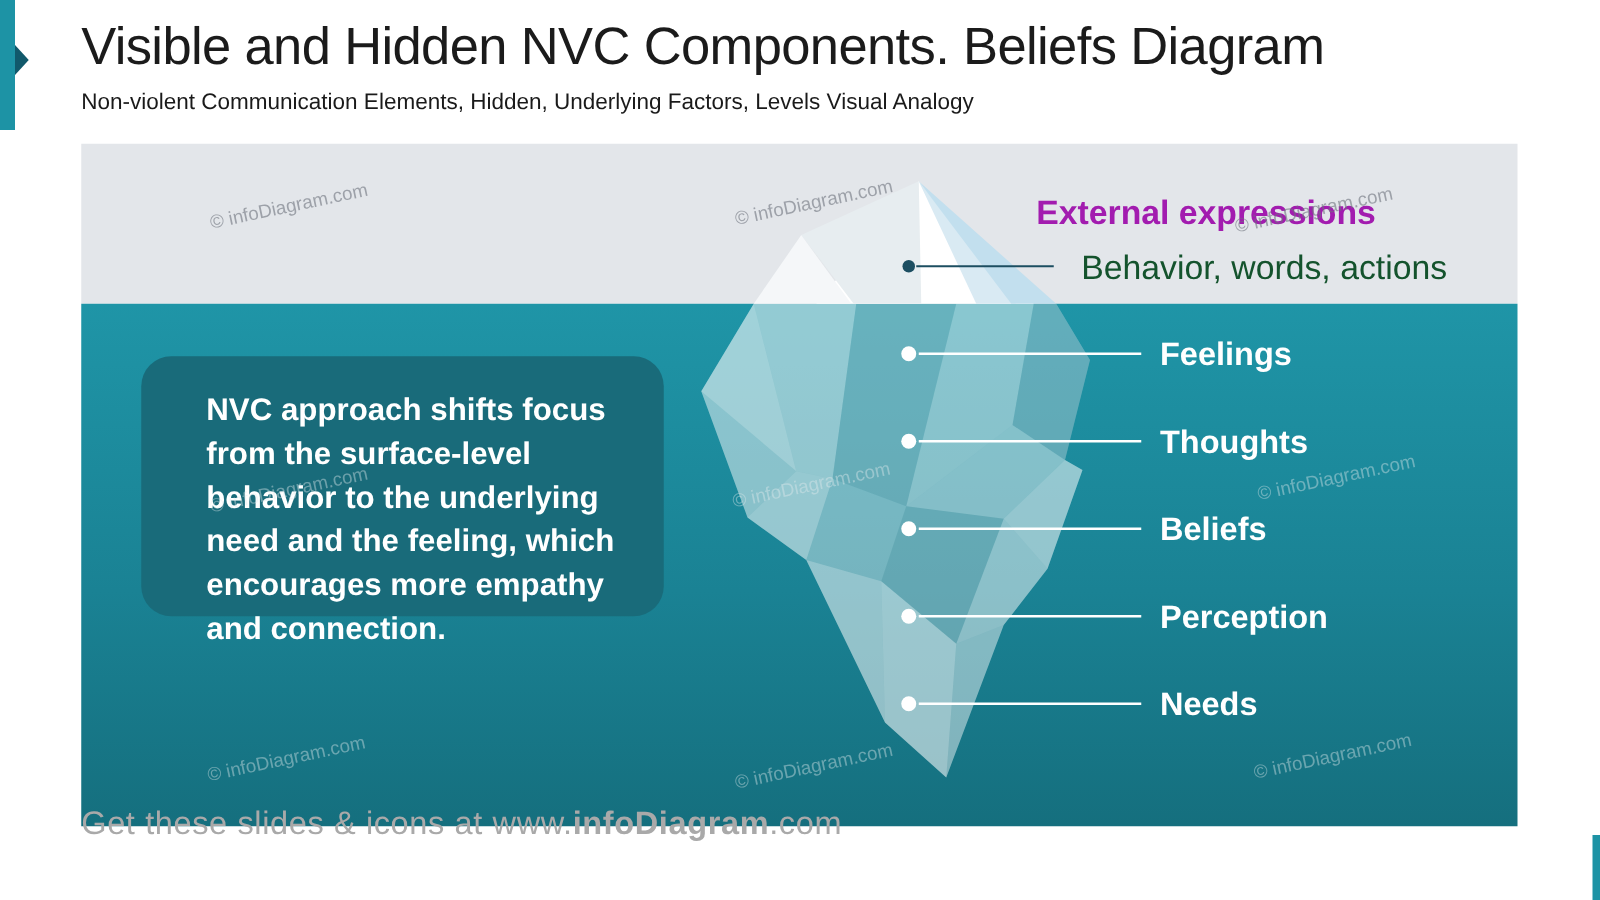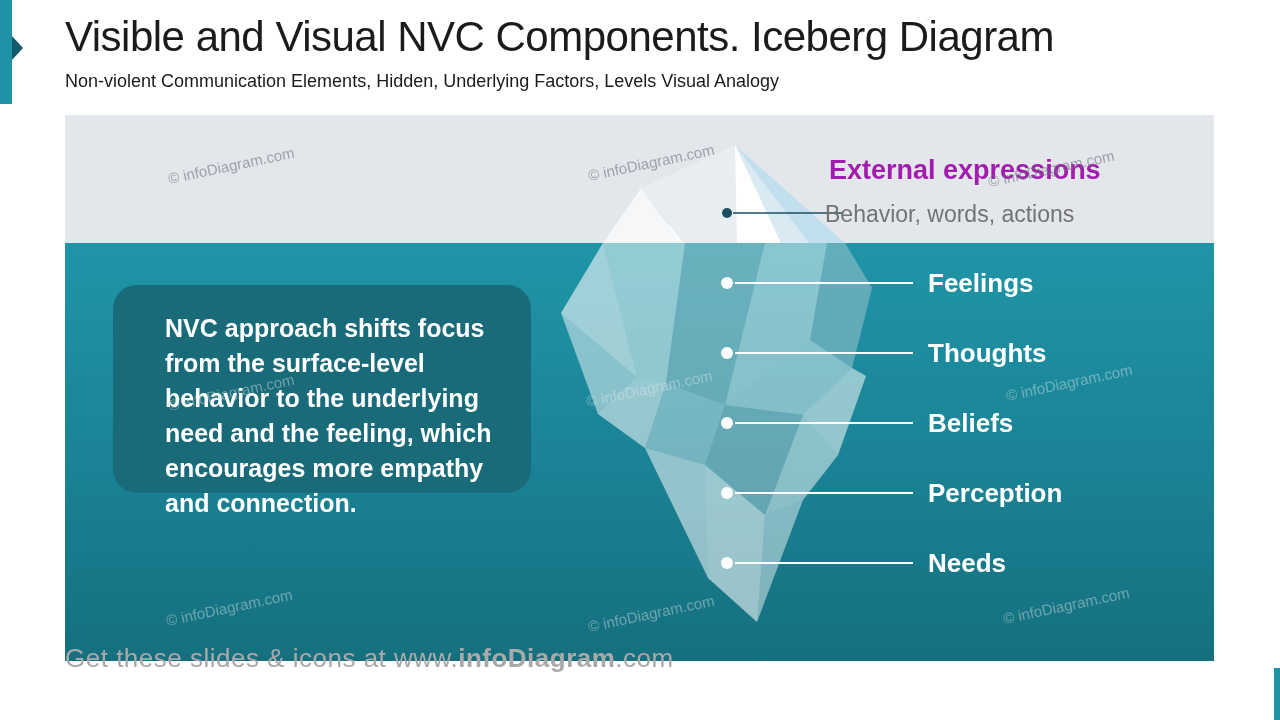--- a/index.html
+++ b/index.html
@@ -37,22 +37,22 @@
     padding:26px 26px 20px 52px;
   }
   .note-text { color:#ffffff; font-size:25px; line-height:35px; font-weight:600; width:362px; }
 
   
   .ext-title {
     position:absolute; left:764px; top:38px; z-index:3;
     font-size:27px; line-height:34px; font-weight:700; color:#a21caf;
   }
   .ext-desc {
-    position:absolute; left:760px; top:84px; z-index:3;
-    font-size:23px; line-height:30px; font-weight:400; color:#737373;
+    position:absolute; left:800px; top:84px; z-index:3;
+    font-size:27px; line-height:30px; font-weight:400; color:#14532d;
   }
   .uw-label {
     position:absolute; left:863px; height:36px; line-height:36px; z-index:3;
     font-size:26px; font-weight:700; color:#ffffff;
   }
   .uw-0 { top:150px; } .uw-1 { top:220px; } .uw-2 { top:290px; }
   .uw-3 { top:360px; } .uw-4 { top:430px; }
 
   
   .wm {
@@ -79,21 +79,21 @@
 </head>
 <body>
 
 <div class="slide">
 
   <svg class="accent-bar" viewBox="0 0 26 104">
     <rect x="0" y="0" width="12" height="104" fill="#1d93a5"></rect>
     <polygon points="12,36 23,48 12,60" fill="#11596b"></polygon>
   </svg>
 
-  <div class="page-title">Visible and Visual NVC Components. Iceberg Diagram</div>
+  <div class="page-title">Visible and Hidden NVC Components. Beliefs Diagram</div>
   <div class="page-subtitle">Non-violent Communication Elements, Hidden, Underlying Factors, Levels Visual Analogy</div>
 
   <div class="panel">
     <div class="sky"></div>
     <div class="water"></div>
 
     <svg class="iceberg-svg" viewBox="0 0 1149 546">
 
       <g>
         <polygon fill="rgba(255,255,255,0.40)" points="538,128 780,128 807,173 787,253 801,261 773,340 738,385 692,507 643,463 580,333 533,299 496,198"></polygon>

